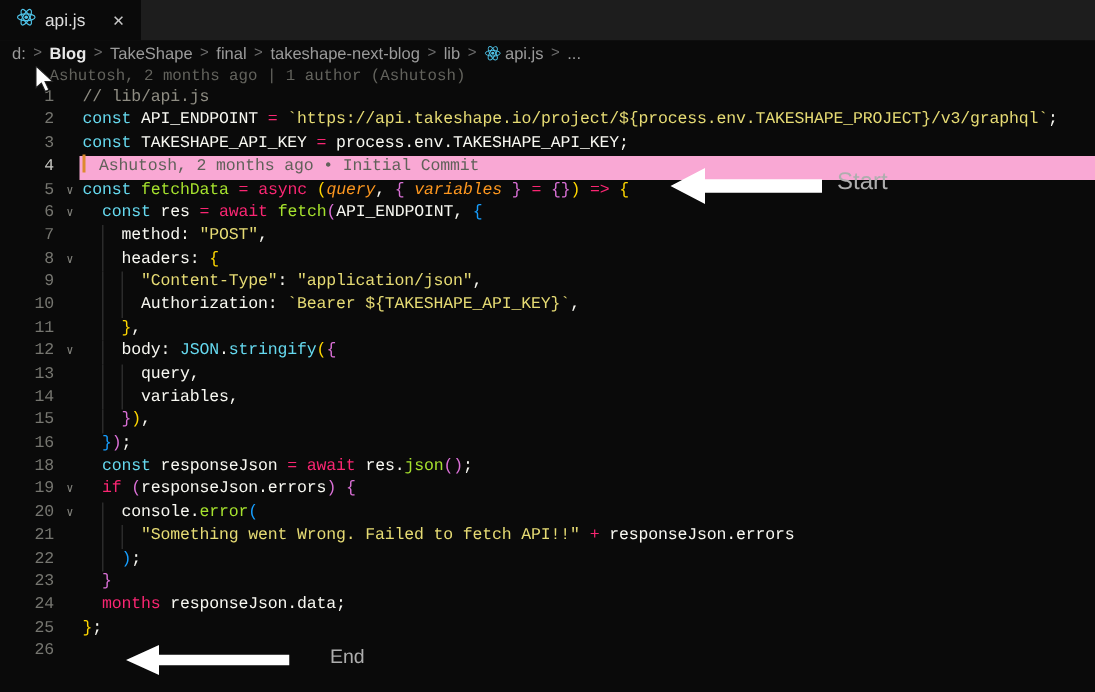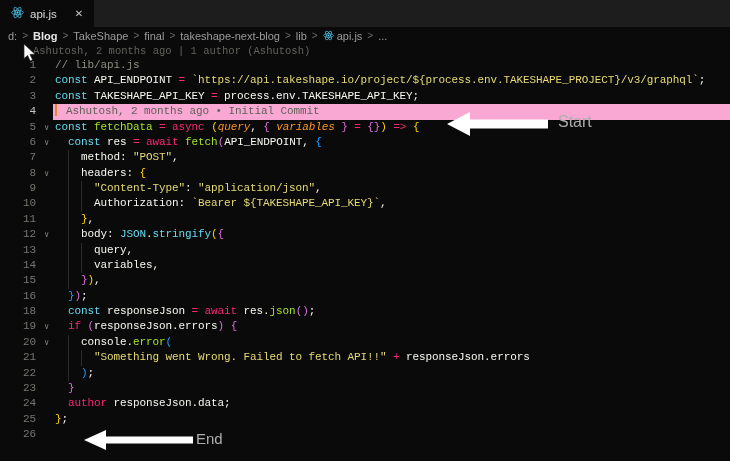--- a/index.html
+++ b/index.html
@@ -55,21 +55,21 @@
   .t-lnk { color:#e6db74; }
   .t-b1  { color:#ffd700; }
   .t-b2  { color:#da70d6; }
   .t-b3  { color:#179fff; }
 
   
   .anno { position:absolute; pointer-events:none; }
   .anno-label { position:absolute; color:#aeaeae; pointer-events:none;
                 font-family:"Liberation Sans", sans-serif; }
   #start-label { left:558px; top:113px; font-size:16px; }
-  #end-label   { left:196px; top:430px; font-size:15px; }
+  #end-label   { left:220px; top:430px; font-size:13px; }
   #start-arrow { left:446px; top:111px; }
   #end-arrow   { left:83px;  top:429px; }
   #mouse-cursor{ left:23px;  top:44px; }
 </style>
 </head>
 <body>
 
 <div class="tabbar">
   <div class="tab">
     <span>
@@ -147,21 +147,21 @@
     <div class="line"><div class="num">13</div><div class="fold"></div><div class="content"><span class="guide" style="left: 15px;"></span><span class="guide" style="left: 28px;"></span><span>      </span><span class="t-pl">query,</span></div></div>
     <div class="line"><div class="num">14</div><div class="fold"></div><div class="content"><span class="guide" style="left: 15px;"></span><span class="guide" style="left: 28px;"></span><span>      </span><span class="t-pl">variables,</span></div></div>
     <div class="line"><div class="num">15</div><div class="fold"></div><div class="content"><span class="guide" style="left: 15px;"></span><span>    </span><span class="t-b2">}</span><span class="t-b1">)</span><span class="t-pl">,</span></div></div>
     <div class="line"><div class="num">16</div><div class="fold"></div><div class="content"><span>  </span><span class="t-b3">}</span><span class="t-b2">)</span><span class="t-pl">;</span></div></div>
     <div class="line"><div class="num">18</div><div class="fold"></div><div class="content"><span>  </span><span class="t-ty">const</span><span class="t-pl"> responseJson </span><span class="t-kw">=</span><span class="t-pl"> </span><span class="t-kwi">await</span><span class="t-pl"> res.</span><span class="t-fn">json</span><span class="t-b2">(</span><span class="t-b2">)</span><span class="t-pl">;</span></div></div>
     <div class="line"><div class="num">19</div><div class="fold">∨</div><div class="content"><span>  </span><span class="t-kw">if</span><span class="t-pl"> </span><span class="t-b2">(</span><span class="t-pl">responseJson.errors</span><span class="t-b2">)</span><span class="t-pl"> </span><span class="t-b2">{</span></div></div>
     <div class="line"><div class="num">20</div><div class="fold">∨</div><div class="content"><span class="guide" style="left: 15px;"></span><span>    </span><span class="t-pl">console.</span><span class="t-fn">error</span><span class="t-b3">(</span></div></div>
     <div class="line"><div class="num">21</div><div class="fold"></div><div class="content"><span class="guide" style="left: 15px;"></span><span class="guide" style="left: 28px;"></span><span>      </span><span class="t-st">"Something went Wrong. Failed to fetch API!!"</span><span class="t-pl"> </span><span class="t-kw">+</span><span class="t-pl"> responseJson.errors</span></div></div>
     <div class="line"><div class="num">22</div><div class="fold"></div><div class="content"><span class="guide" style="left: 15px;"></span><span>    </span><span class="t-b3">)</span><span class="t-pl">;</span></div></div>
     <div class="line"><div class="num">23</div><div class="fold"></div><div class="content"><span>  </span><span class="t-b2">}</span></div></div>
-    <div class="line"><div class="num">24</div><div class="fold"></div><div class="content"><span>  </span><span class="t-kw">author</span><span class="t-pl"> responseJson.data;</span></div></div>
+    <div class="line"><div class="num">24</div><div class="fold"></div><div class="content"><span>  </span><span class="t-kw">months</span><span class="t-pl"> responseJson.data;</span></div></div>
     <div class="line"><div class="num">25</div><div class="fold"></div><div class="content"><span class="t-b1">}</span><span class="t-pl">;</span></div></div>
     <div class="line"><div class="num">26</div><div class="fold"></div><div class="content"></div></div>
   </div>
 
 <div class="anno" id="start-arrow">
   <svg width="102" height="26" viewBox="0 0 102 26">
     <polygon points="1,13 24,1 24,8.5 102,8.5 102,17.5 24,17.5 24,25" fill="#ffffff"></polygon>
   </svg>
 </div>
 <div class="anno-label" id="start-label">Start</div>

